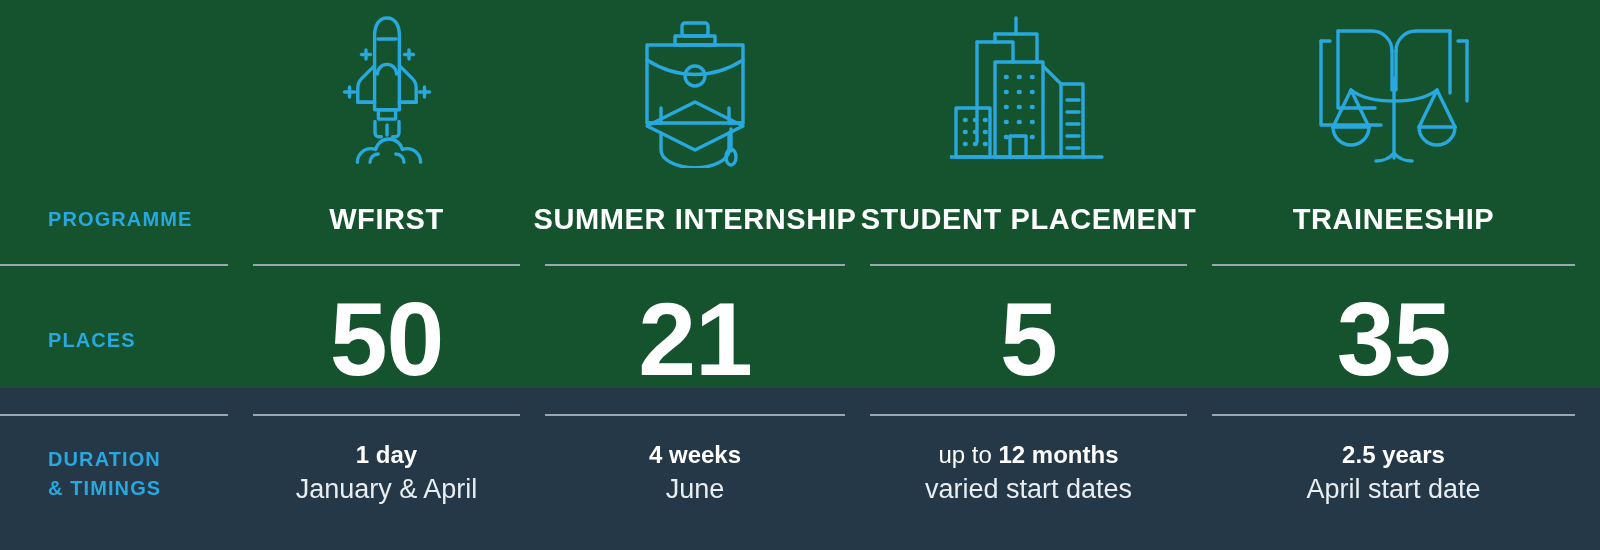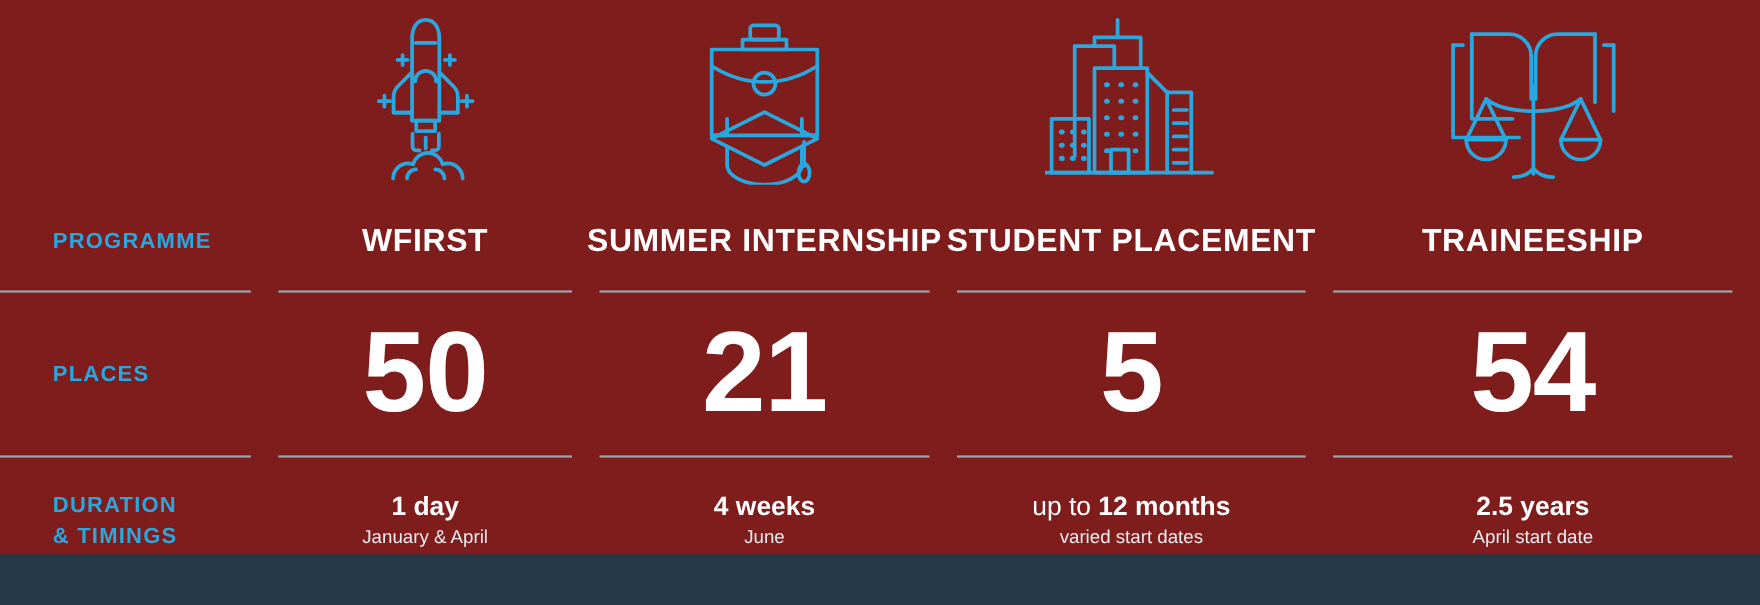--- a/index.html
+++ b/index.html
@@ -11,22 +11,22 @@
     width: 1600px;
     height: 550px;
     overflow: hidden;
     font-family: "Liberation Sans", sans-serif;
     -webkit-font-smoothing: antialiased;
   }
 
   .board {
     position: relative;
     width: 1600px;
-    height: 504px;
-    background: #7f1d1d;
+    height: 388px;
+    background: #14532d;
     box-sizing: border-box;
   }
 
   
   .grid {
     position: absolute;
     left: 0; top: 0;
     width: 1600px;
     height: 550px;
     display: grid;
@@ -109,21 +109,21 @@
   .dur-main {
     color: #ffffff;
     font-weight: bold;
     font-size: 24px;
     line-height: 1.12;
     white-space: nowrap;
   }
   .dur-main .light { font-weight: normal; }
   .dur-sub {
     color: #e8edf1;
-    font-size: 17px;
+    font-size: 27px;
     font-weight: normal;
     line-height: 1.2;
     margin-top: 4px;
     white-space: nowrap;
   }
 </style>
 </head>
 <body>
 
 <div class="board">
@@ -313,21 +313,21 @@
     <div class="gap-cell"></div>
     <div class="cell">
       <span class="places-num">21</span>
     </div>
     <div class="gap-cell"></div>
     <div class="cell">
       <span class="places-num">5</span>
     </div>
     <div class="gap-cell"></div>
     <div class="cell">
-      <span class="places-num">54</span>
+      <span class="places-num">35</span>
     </div>
     <div class="gap-cell"></div>
 
     <div class="divider-cell">
         <div class="line"></div>
       </div>
     <div class="gap-cell"></div>
     <div class="divider-cell">
         <div class="line"></div>
       </div>

